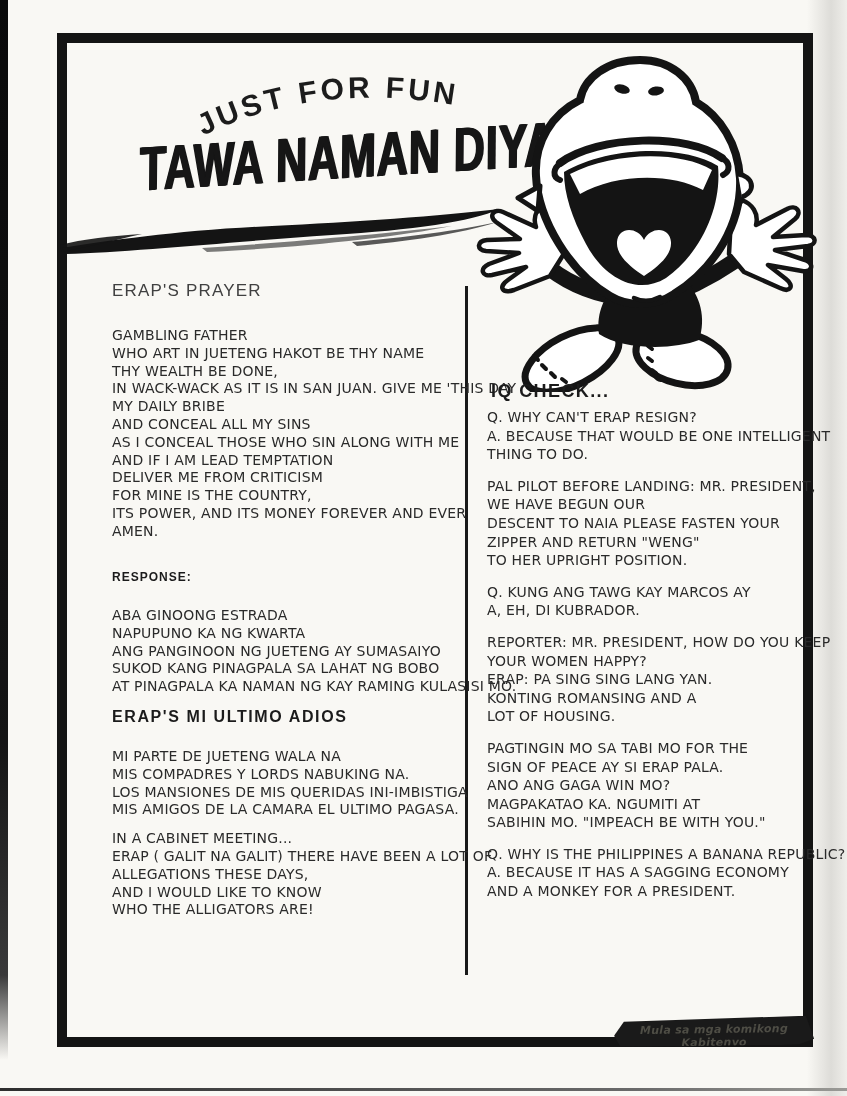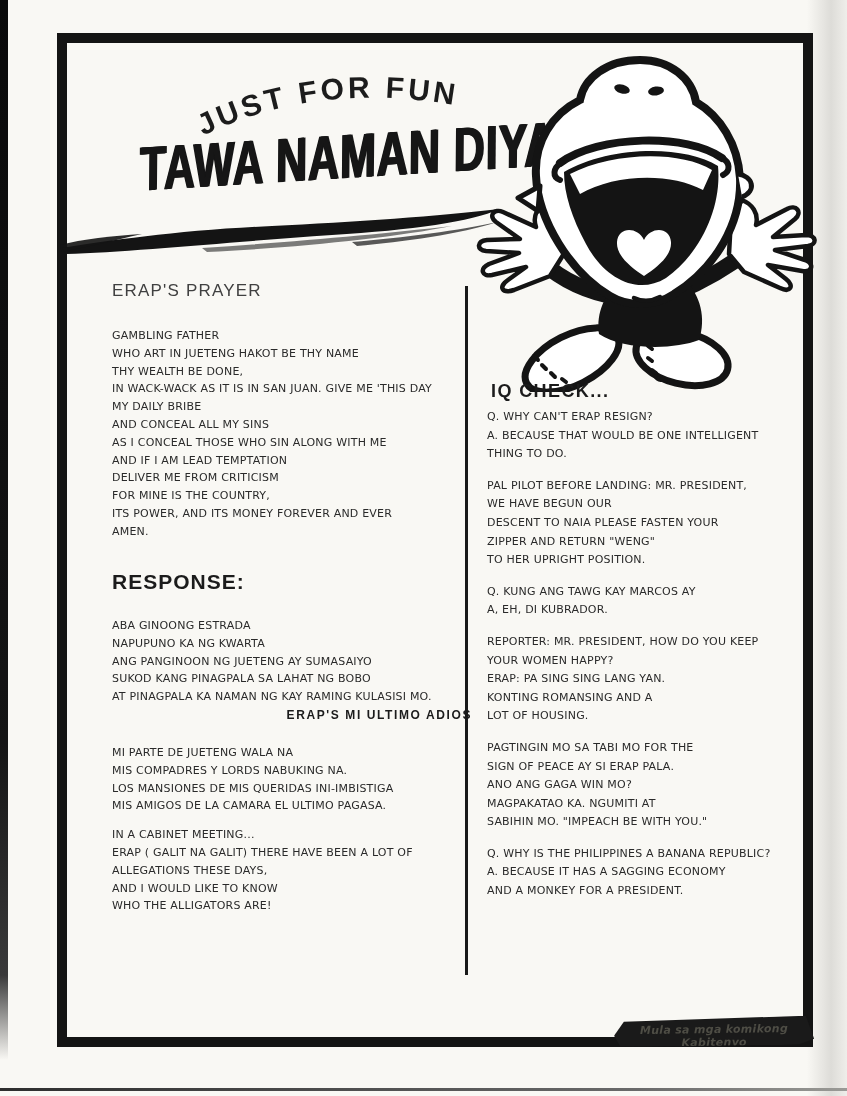--- a/index.html
+++ b/index.html
@@ -18,30 +18,30 @@
   
   .kicker-svg{position:absolute;left:165px;top:70px;width:330px;height:90px;z-index:3;}
   .main-title{position:absolute;left:140px;top:134px;z-index:3;white-space:nowrap;
     font-family:"Liberation Sans",sans-serif;font-weight:bold;font-size:43px;color:#161616;
     letter-spacing:1px;transform:rotate(-3.5deg) skewX(-4deg) scaleY(1.45);transform-origin:left top;
     text-shadow:1.3px 0 #161616,-0.6px 0 #161616;}
   .swoosh-svg{position:absolute;left:52px;top:196px;width:460px;height:75px;z-index:3;}
   .mascot-svg{position:absolute;left:472px;top:50px;width:350px;height:342px;z-index:3;}
   
   .col{position:absolute;z-index:3;color:#2a2a2a;}
-  .tline{font-size:11px;line-height:17.8px;letter-spacing:0.2px;white-space:nowrap;}
+  .tline{font-size:14px;line-height:17.8px;letter-spacing:0.2px;white-space:nowrap;}
   .tline.blank{height:11px;}
   #right-col .tline{line-height:18.6px;}
   #right-col .tline.blank{height:13px;}
   .h-small{font-weight:normal;font-size:17px;letter-spacing:1.2px;color:#404040;margin:0 0 26px 0;
     font-family:"Liberation Sans",sans-serif;}
-  .h-mid{font-weight:bold;font-size:21px;letter-spacing:1px;color:#1b1b1b;margin:0 0 23px 0;
+  .h-mid{font-weight:bold;font-size:12px;letter-spacing:1px;color:#1b1b1b;margin:0 0 23px 0;
     font-family:"Liberation Sans",sans-serif;}
-  .h-big{font-weight:bold;font-size:12px;letter-spacing:1.6px;color:#1b1b1b;margin:0 0 22px 0;
-    font-family:"Liberation Sans",sans-serif;text-align:right;}
+  .h-big{font-weight:bold;font-size:16px;letter-spacing:1.6px;color:#1b1b1b;margin:0 0 22px 0;
+    font-family:"Liberation Sans",sans-serif;}
   .h-iq{font-weight:bold;font-size:18px;letter-spacing:1.4px;color:#1b1b1b;margin:0 0 6px 4px;
     font-family:Liberation Sans, sans-serif;}
   .divider{position:absolute;left:465px;top:286px;width:3px;height:689px;background:#191919;z-index:3;}
   
   .credit-bar{position:absolute;left:614px;top:1017px;width:200px;height:29px;z-index:4;
     background:#1a1a1a;transform:rotate(-0.8deg);
     clip-path:polygon(0 60%,5% 12%,96% 0,100% 80%,92% 100%,3% 97%);}
   .credit-text{font-style:italic;font-size:11px;color:#4e4d45;text-align:center;
     padding-top:6px;letter-spacing:0.3px;font-weight:bold;}
 </style>

